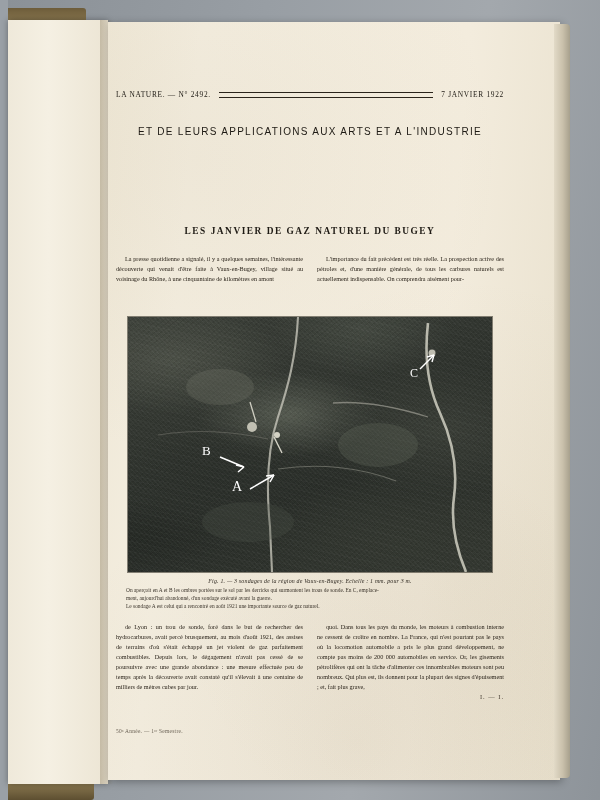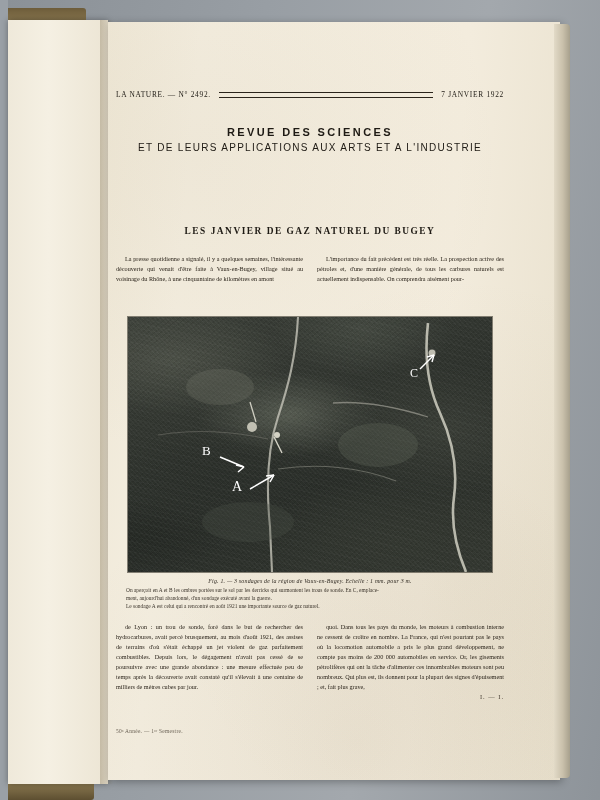--- a/index.html
+++ b/index.html
@@ -133,21 +133,20 @@
 
     <div class="content">
 
       <div class="runhead">
         <span>LA NATURE.  —  N° 2492.</span>
         <span class="rule"></span>
         <span>7 JANVIER 1922</span>
       </div>
 
       <div class="masthead">
-        <div class="sub1">REVUE DES SCIENCES</div>
         <div class="sub2">ET DE LEURS APPLICATIONS AUX ARTS ET A L'INDUSTRIE</div>
       </div>
 
       <div class="article-title">LES JANVIER DE GAZ NATUREL DU BUGEY</div>
 
       <div class="cols top">
         <div class="col">
           <p>La presse quotidienne a signalé, il y a quelques semaines, l'intéressante découverte qui venait d'être faite à Vaux-en-Bugey, village situé au voisinage du Rhône, à une cinquantaine de kilomètres en amont</p>
         </div>
         <div class="col">

